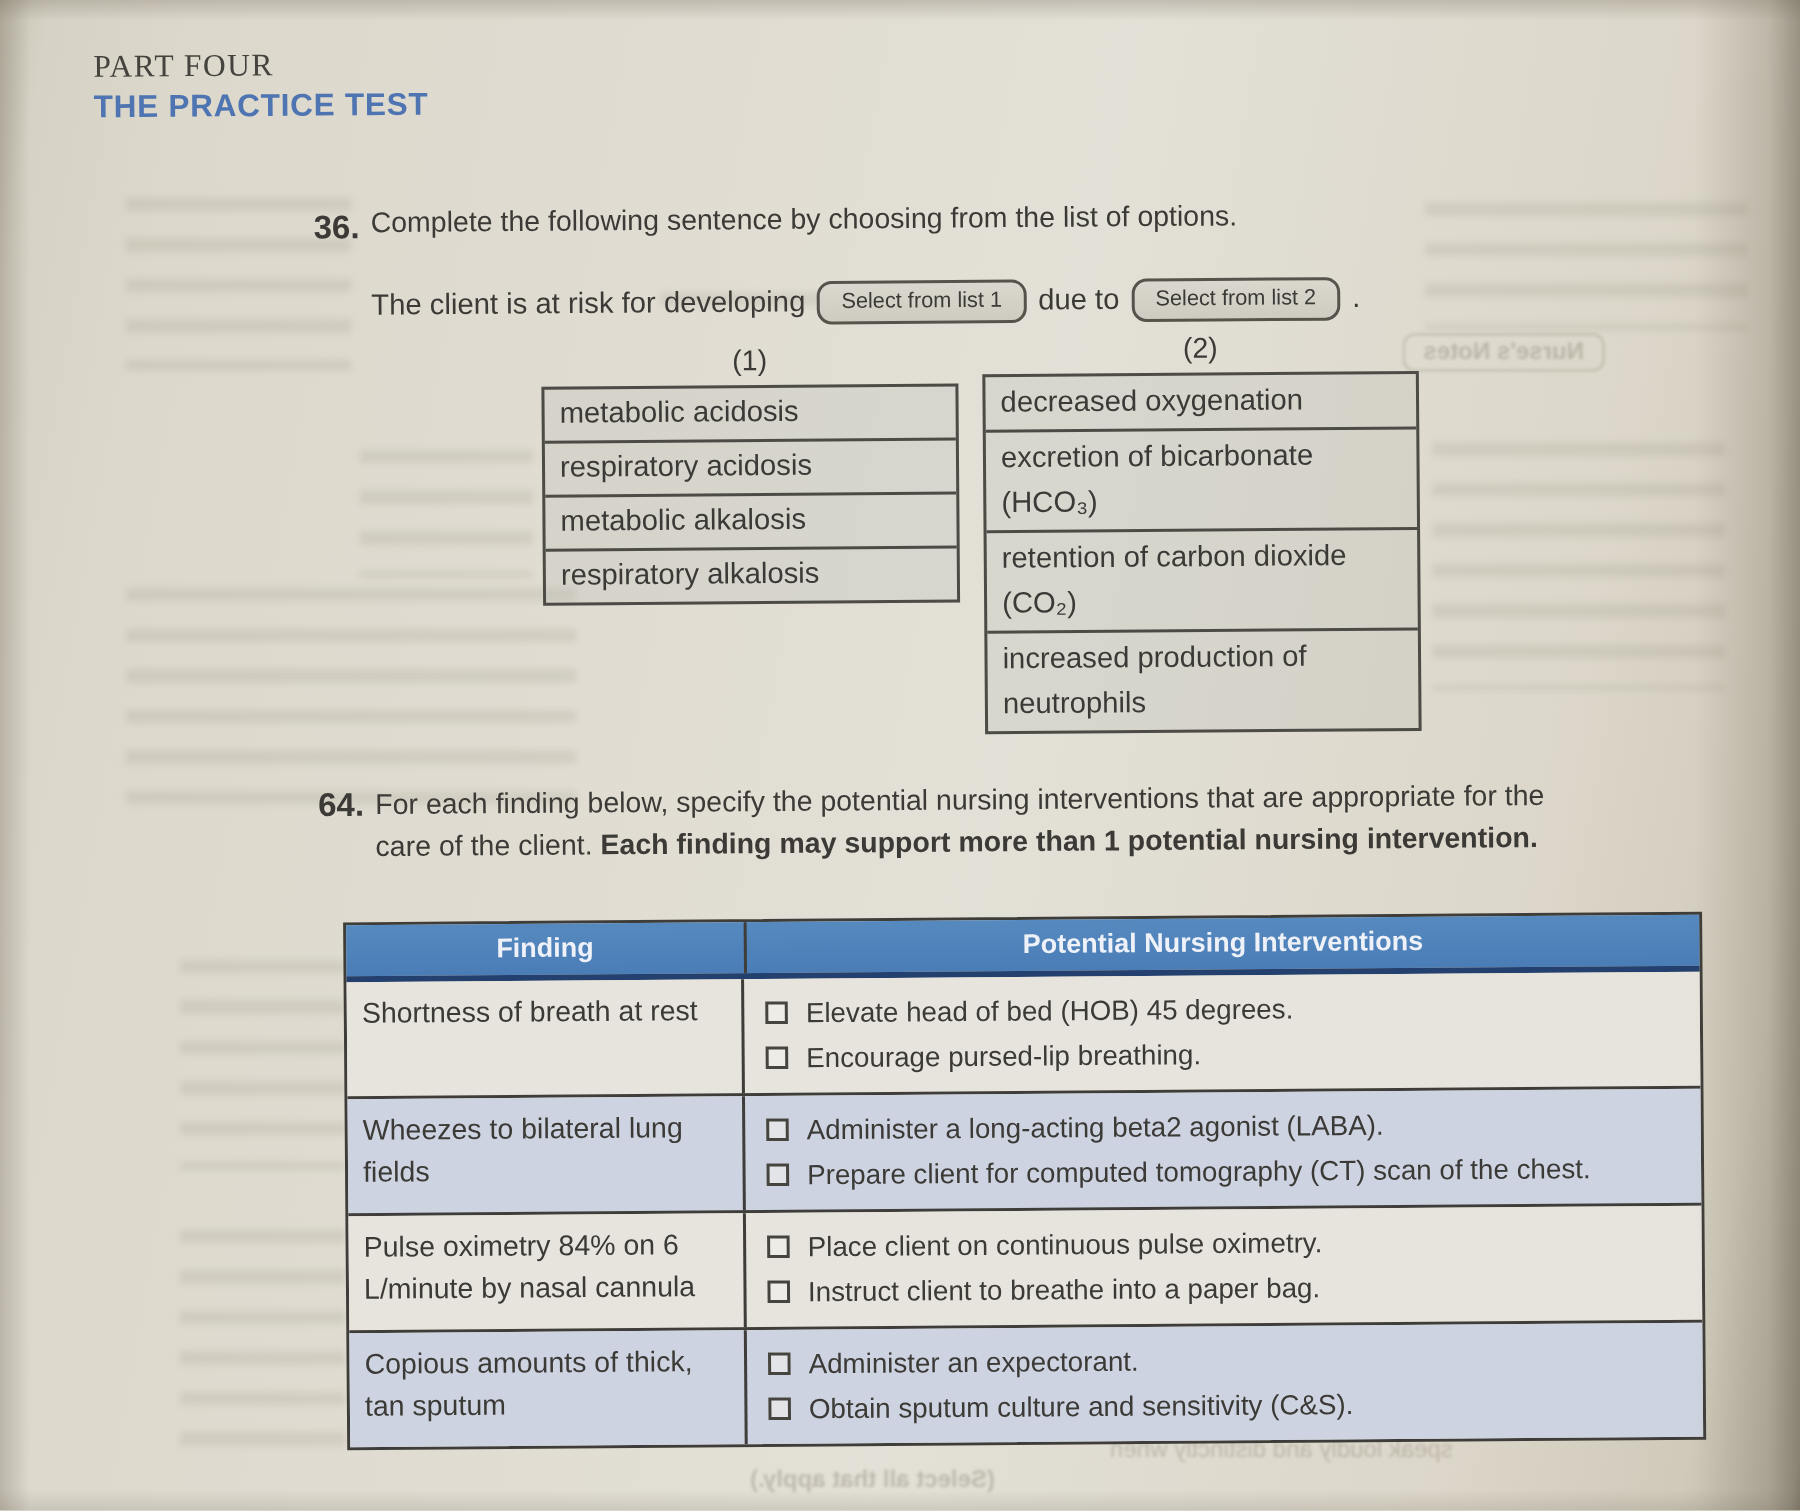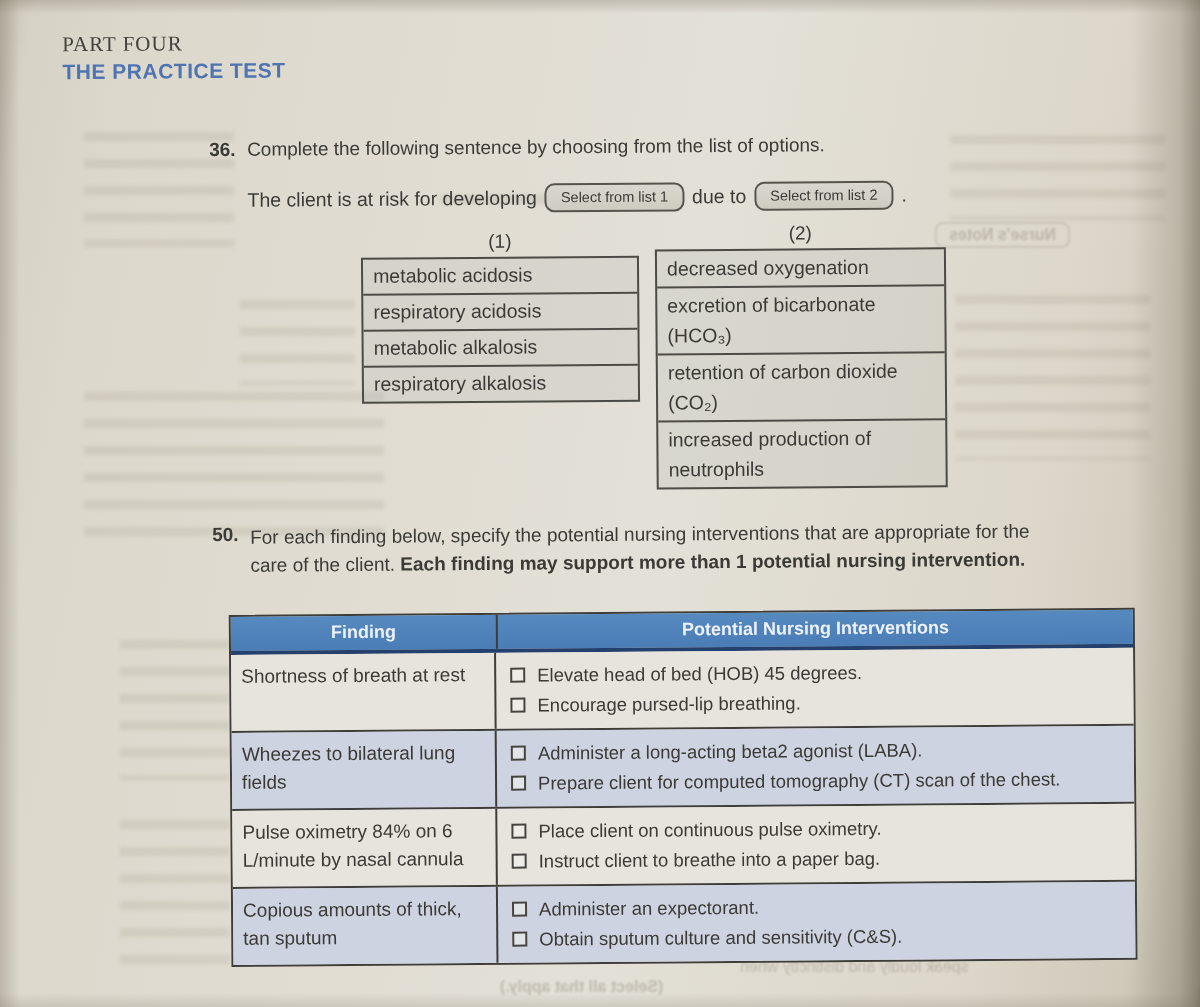--- a/index.html
+++ b/index.html
@@ -67,21 +67,21 @@
   }
   .section-title {
     margin-top: 3px;
     font-size: 21px; font-weight: bold; letter-spacing: .5px;
     color: #4e74b2;
   }
 
   
   .q36-block { position:absolute; left:212px; top:136px; width:950px; }
   .q-row { display:flex; }
-  .q-num { font-weight:bold; font-size:19px; width:38px; flex:none; }
+  .q-num { font-weight:bold; font-size:22px; width:38px; flex:none; }
   .q-prompt { font-size:19px; }
   .q36-sentence {
     margin: 25px 0 0 38px;
     font-size: 19.5px;
     display:flex; align-items:center;
   }
   .select-btn {
     font-family: inherit;
     display:inline-block;
     margin: 0 8px;
@@ -224,21 +224,21 @@
       <div class="option-table">
         <div class="option-row">decreased oxygenation</div>
         <div class="option-row">excretion of bicarbonate (HCO₃)</div>
         <div class="option-row">retention of carbon dioxide (CO₂)</div>
         <div class="option-row">increased production of neutrophils</div>
       </div>
     </div>
 
     <section class="q37-block">
       <div class="q-row">
-        <span class="q-num">50.</span>
+        <span class="q-num">64.</span>
         <span class="q37-text">
           <span>For each finding below, specify the potential nursing interventions that are appropriate for the</span><br>
           <span>care of the client. </span><span class="bold">Each finding may support more than 1 potential nursing intervention.</span>
         </span>
       </div>
     </section>
 
     <div class="q37-table">
       <div class="t-head">
         <div class="th">Finding</div>

